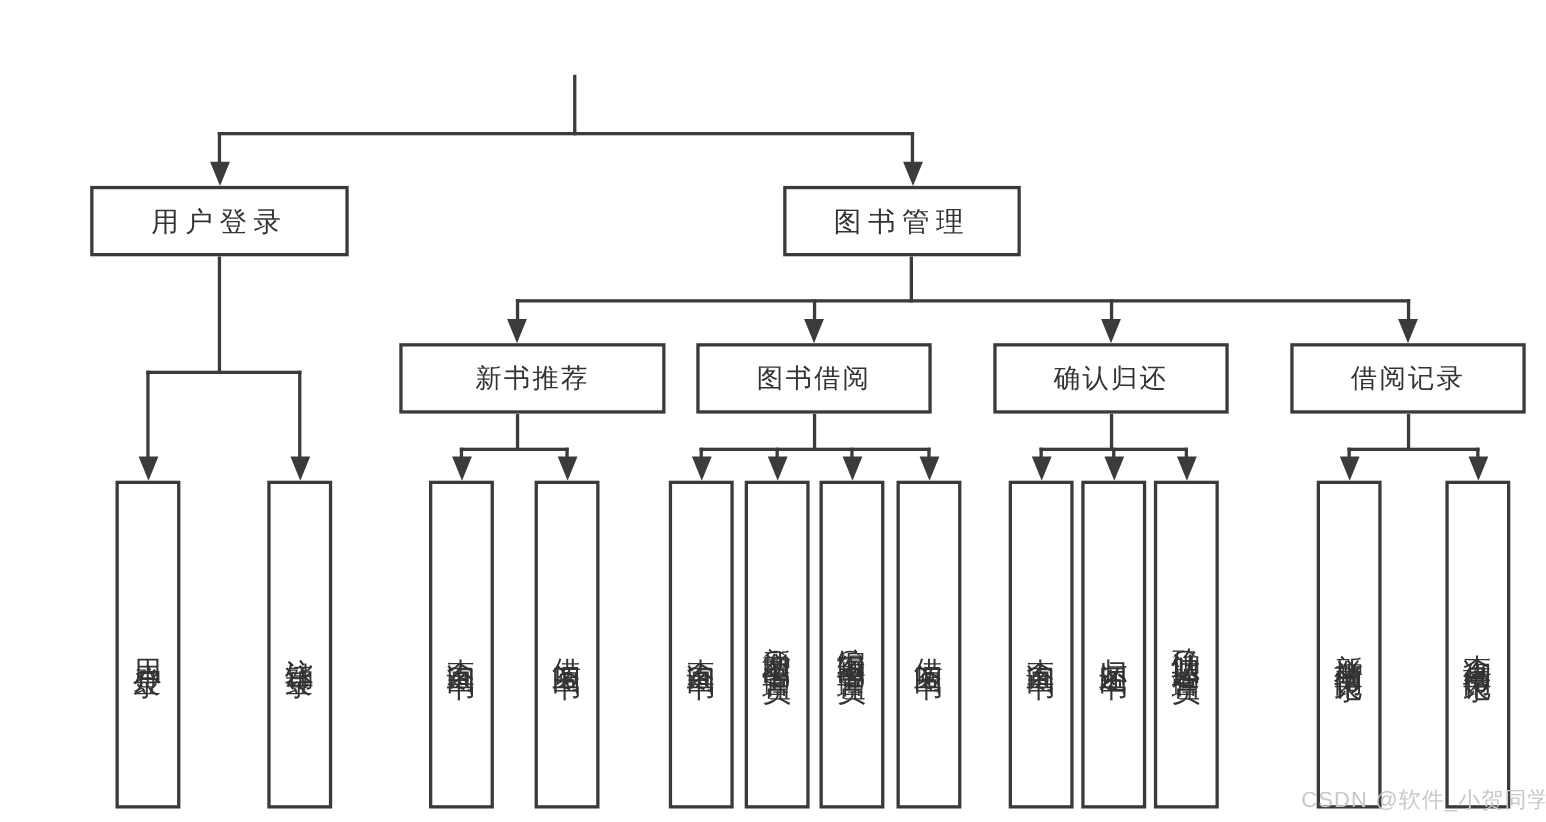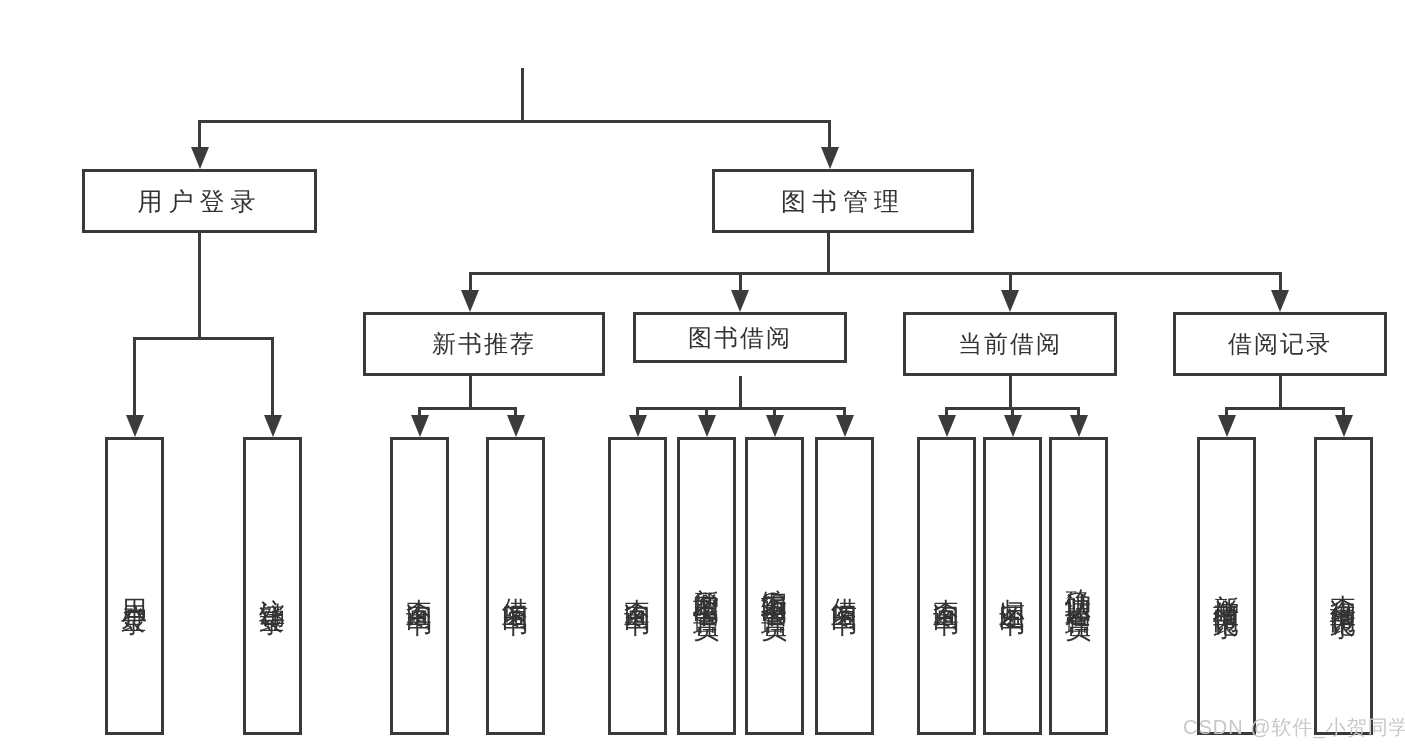--- a/index.html
+++ b/index.html
@@ -83,25 +83,25 @@
 
   <div class="v" style="left:1278.5px;top:376px;height:34px;"></div>
   <div class="h" style="left:1225px;top:407px;width:120px;"></div>
   <div class="v" style="left:1225px;top:407px;height:9px;"></div>
   <div class="v" style="left:1342px;top:407px;height:9px;"></div>
   <div class="arw" style="left:1217.5px;top:415px;"></div>
   <div class="arw" style="left:1334.5px;top:415px;"></div>
 
 
   <div class="box l2-box" style="left:82px;top:169px;width:235px;height:64px;">用户登录</div>
-  <div class="box l2-box" style="left:712px;top:169px;width:262px;height:64px;">图书管理</div>
+  <div class="box l2-box" style="left:712px;top:169px;width:216px;height:64px;">图书管理</div>
 
   <div class="box l3-box" style="left:363px;top:312px;width:242px;height:64px;">新书推荐</div>
-  <div class="box l3-box" style="left:633px;top:312px;width:214px;height:51px;text-align:center;">图书借阅</div>
-  <div class="box l3-box" style="left:903px;top:312px;width:214px;height:64px;">当前借阅</div>
+  <div class="box l3-box" style="left:633px;top:312px;width:214px;height:64px;text-align:center;">图书借阅</div>
+  <div class="box l3-box" style="left:903px;top:312px;width:214px;height:64px;">确认归还</div>
   <div class="box l3-box" style="left:1173px;top:312px;width:214px;height:64px;">借阅记录</div>
 
   <div class="box leaf" style="left:105px;top:437px;width:59px;height:298px;">用户登录</div>
   <div class="box leaf" style="left:243px;top:437px;width:59px;height:298px;">注销登录</div>
 
   <div class="box leaf" style="left:390px;top:437px;width:59px;height:298px;">查询图书</div>
   <div class="box leaf" style="left:486px;top:437px;width:59px;height:298px;">借阅图书</div>
 
   <div class="box leaf" style="left:608px;top:437px;width:59px;height:298px;">查询图书</div>
   <div class="box leaf" style="left:677px;top:437px;width:59px;height:298px;">新增图书（管理员）</div>

